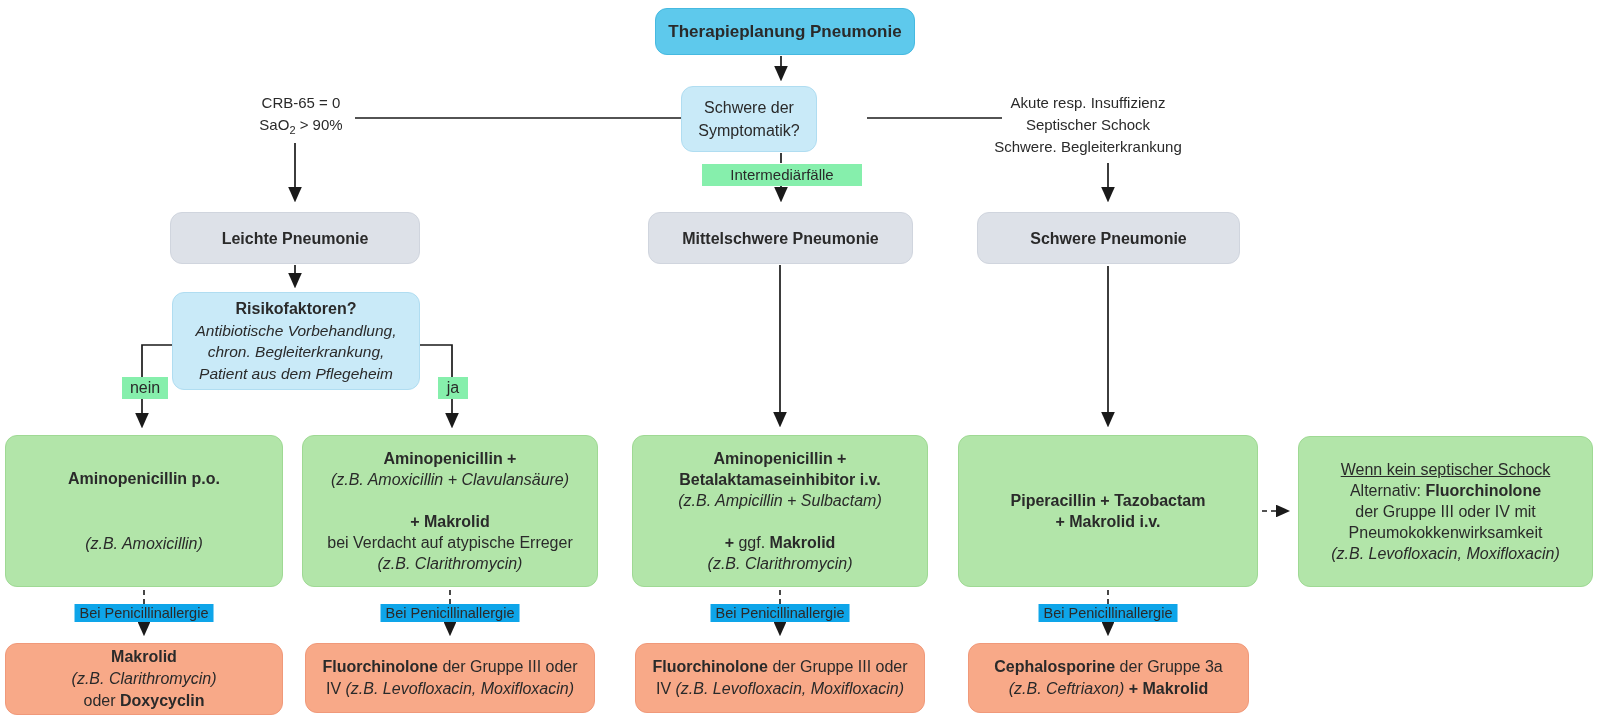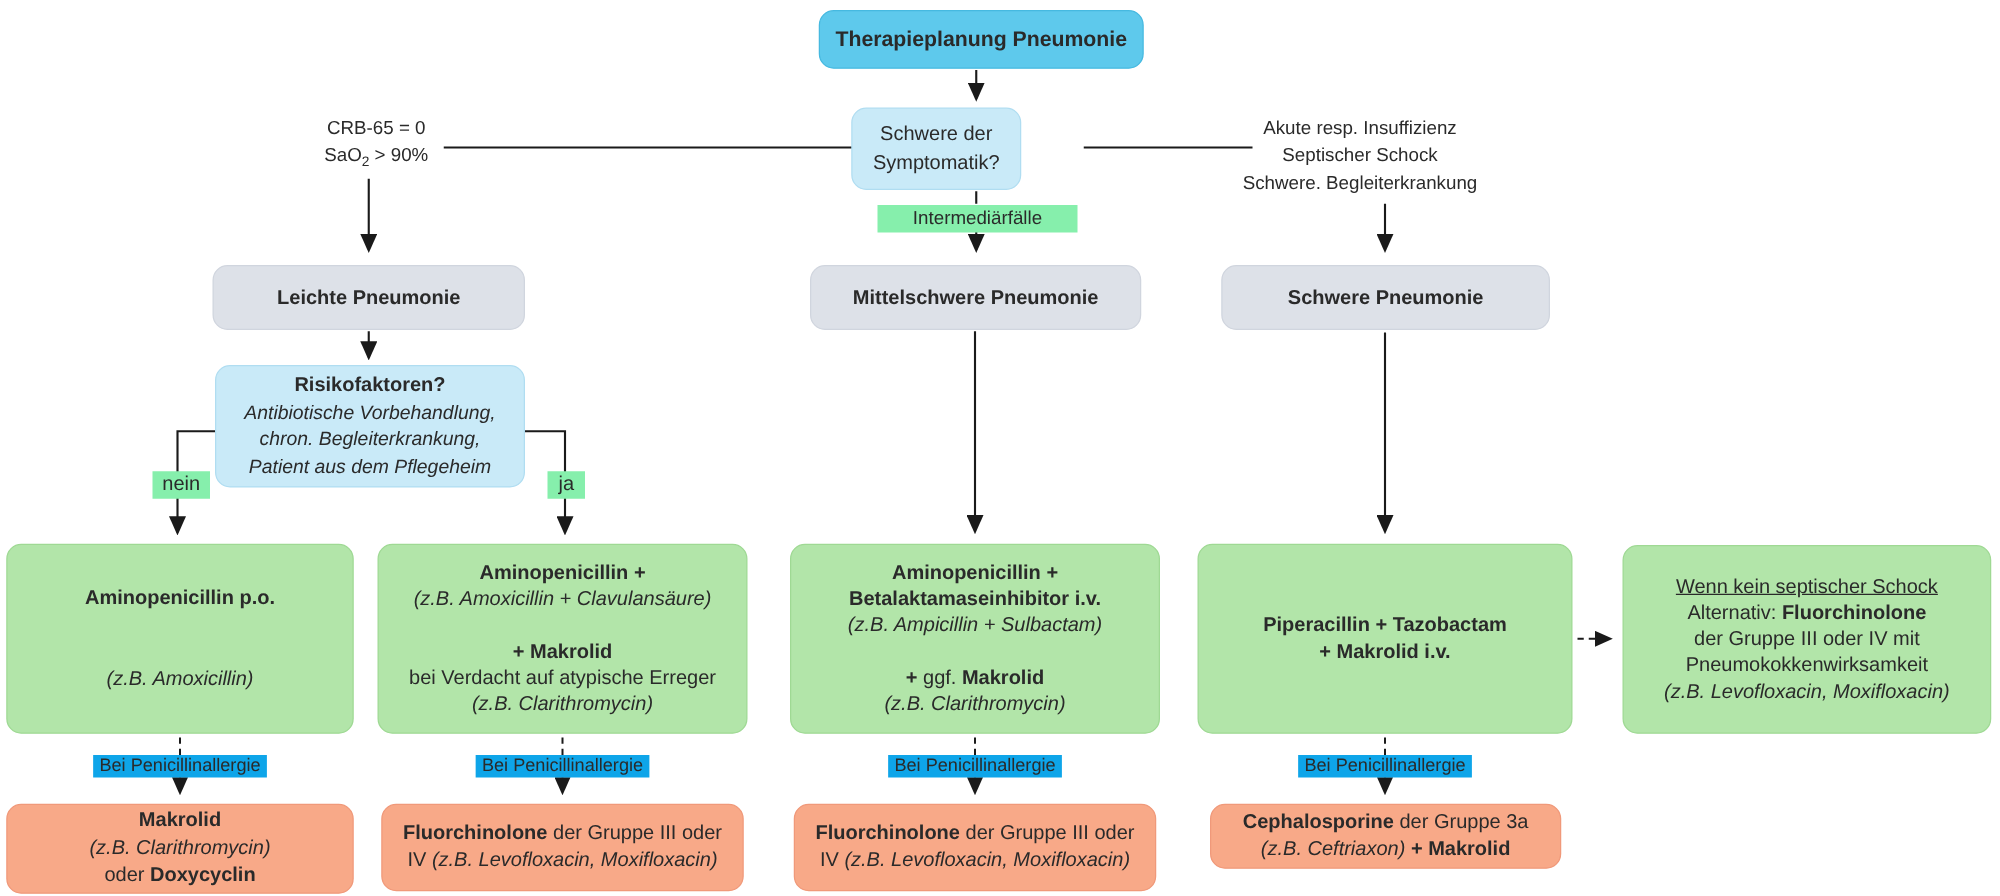--- a/index.html
+++ b/index.html
@@ -168,18 +168,18 @@
   <div class="box box-allergy" style="left:305px;top:643px;width:290px;height:70px;">
     <div><b>Fluorchinolone</b> <span>der Gruppe III oder</span></div>
     <div><span>IV</span> <span class="it">(z.B. Levofloxacin, Moxifloxacin)</span></div>
   </div>
 
   <div class="box box-allergy" style="left:635px;top:643px;width:290px;height:70px;">
     <div><b>Fluorchinolone</b> <span>der Gruppe III oder</span></div>
     <div><span>IV</span> <span class="it">(z.B. Levofloxacin, Moxifloxacin)</span></div>
   </div>
 
-  <div class="box box-allergy" style="left:968px;top:643px;width:281px;height:52px;">
+  <div class="box box-allergy" style="left:968px;top:643px;width:281px;height:70px;">
     <div><b>Cephalosporine</b> <span>der Gruppe 3a</span></div>
     <div><span class="it">(z.B. Ceftriaxon)</span> <b>+ Makrolid</b></div>
   </div>
 
 </div>
 
 </body></html>

